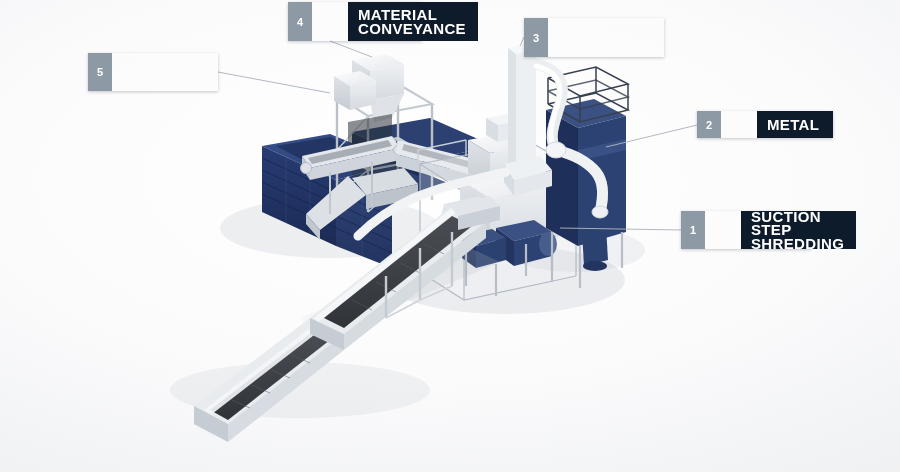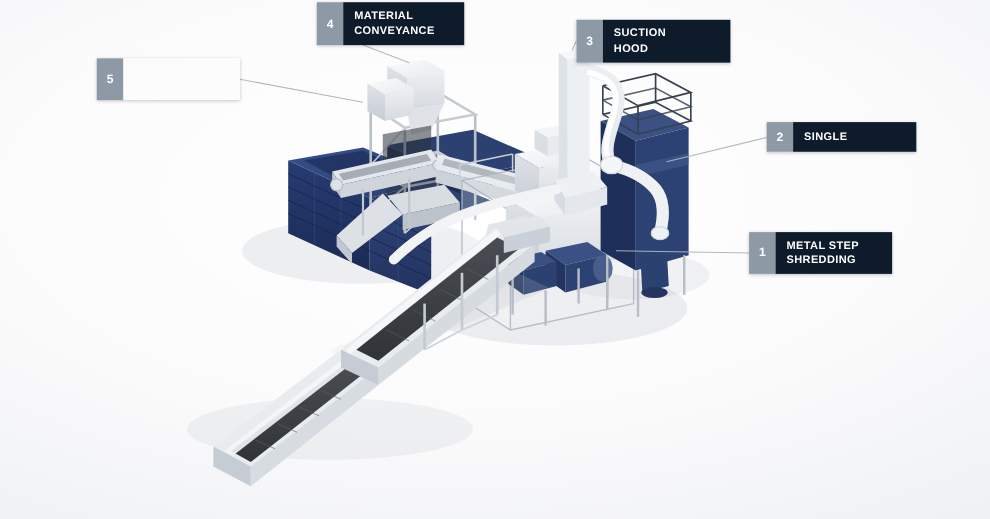--- a/index.html
+++ b/index.html
@@ -28,27 +28,28 @@
     background:#8e99a6;
     color:#ffffff;
     font-size:11px; font-weight:bold;
     display:flex; align-items:center; justify-content:center;
     width:24px; flex:0 0 24px;
     letter-spacing:0;
   }
   .callout .txt{
     background:#0d1b2a;
     color:#ffffff;
-    font-size:10px; font-weight:bold;
+    font-size:15px; font-weight:bold;
     line-height:13.5px;
     letter-spacing:0.35px;
     padding:6px 12px 6px 10px;
     display:flex; align-items:center;
     white-space:pre-line;
     flex:1 1 auto;
+    margin-left:36px;
   }
   .callout.two .txt{ padding-top:5px; padding-bottom:5px; }
 
   
   #lbl-4{ left:288px; top:2px;  width:134px; height:39px; }
   #lbl-5{ left:88px;  top:53px; width:130px; height:38px; }
   #lbl-3{ left:524px; top:18px; width:140px; height:39px; }
   #lbl-2{ left:697px; top:111px;width:136px; height:27px; }
   #lbl-1{ left:681px; top:211px;width:130px; height:38px; }
 </style>
@@ -379,28 +380,26 @@
     <div class="txt">MATERIAL
 CONVEYANCE</div>
   </div>
 
   <div class="callout two" id="lbl-5">
     <div class="num">5</div>
   </div>
 
   <div class="callout two" id="lbl-3">
     <div class="num">3</div>
-    <div class="txt">SUCTION
-HOOD</div>
   </div>
 
   <div class="callout" id="lbl-2">
     <div class="num">2</div>
-    <div class="txt">SINGLE</div>
+    <div class="txt">METAL</div>
   </div>
 
   <div class="callout two" id="lbl-1">
     <div class="num">1</div>
-    <div class="txt">METAL STEP
+    <div class="txt">SUCTION STEP
 SHREDDING</div>
   </div>
 
 </div>
 
 </body></html>

